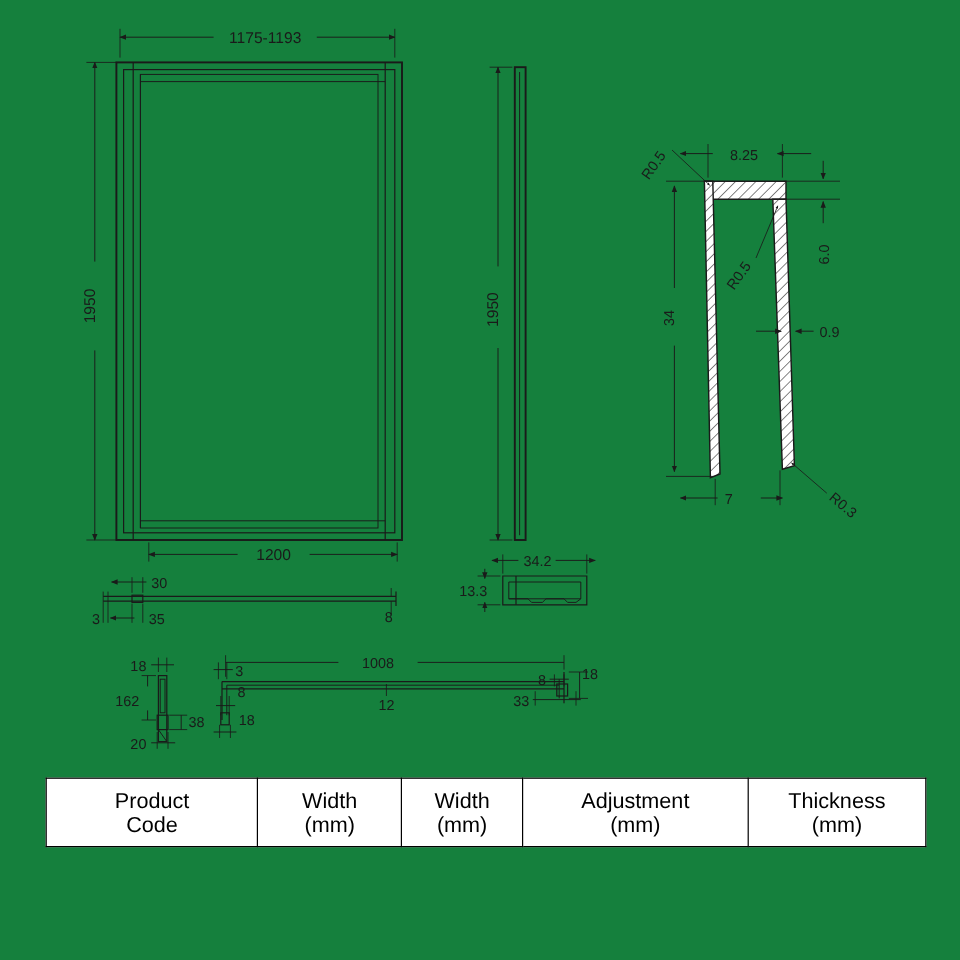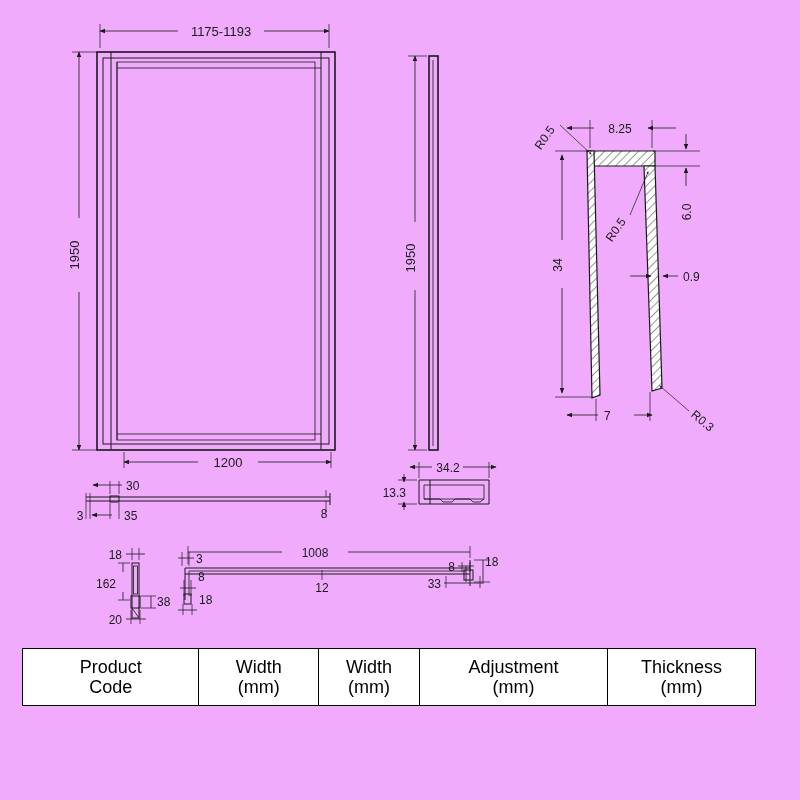--- a/index.html
+++ b/index.html
@@ -11,21 +11,21 @@
     width: 800px;
     height: 800px;
     font-family: "Liberation Sans", sans-serif;
     color: #000000;
     overflow: hidden;
   }
   #sheet {
     position: relative;
     width: 800px;
     height: 800px;
-    background: #f0abfc;
+    background: #15803d;
     text-decoration: underline;
   }
   svg#drawing {
     position: absolute;
     left: 0;
     top: 0;
     width: 800px;
     height: 800px;
   }
   .ln   { stroke: #1a1a1a; stroke-width: 1; fill: none; }
@@ -40,21 +40,21 @@
     font-size: 13px;
   }
   text.tsm {
     font-family: "Liberation Sans", sans-serif;
     fill: #1a1a1a;
     font-size: 12px;
   }
   
   #spec-table {
     position: absolute;
-    left: 22px;
+    left: 38px;
     top: 648px;
     width: 734px;
     border-collapse: collapse;
     background: #ffffff;
   }
   #spec-table td {
     border: 1.5px solid #000;
     text-align: center;
     font-family: "Liberation Sans", sans-serif;
     font-size: 18px;

